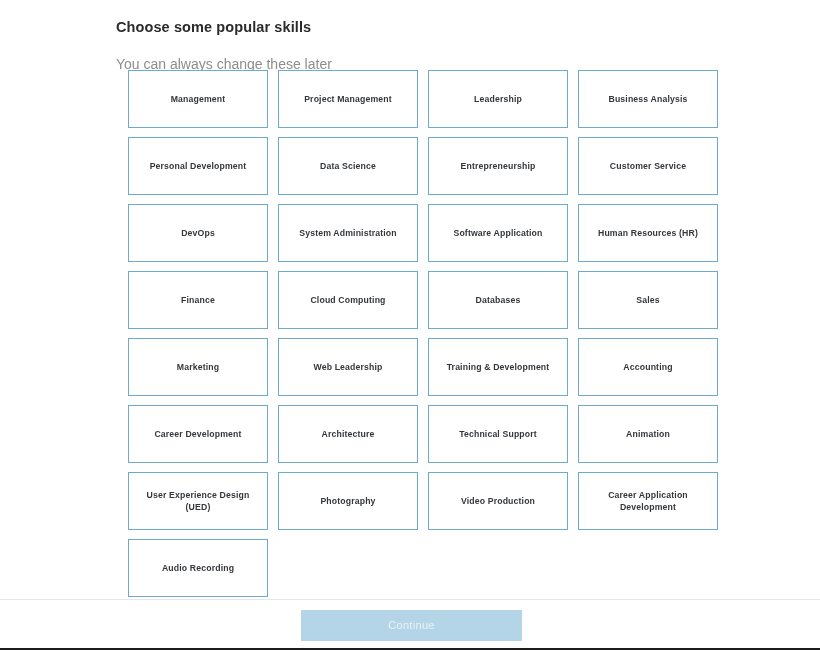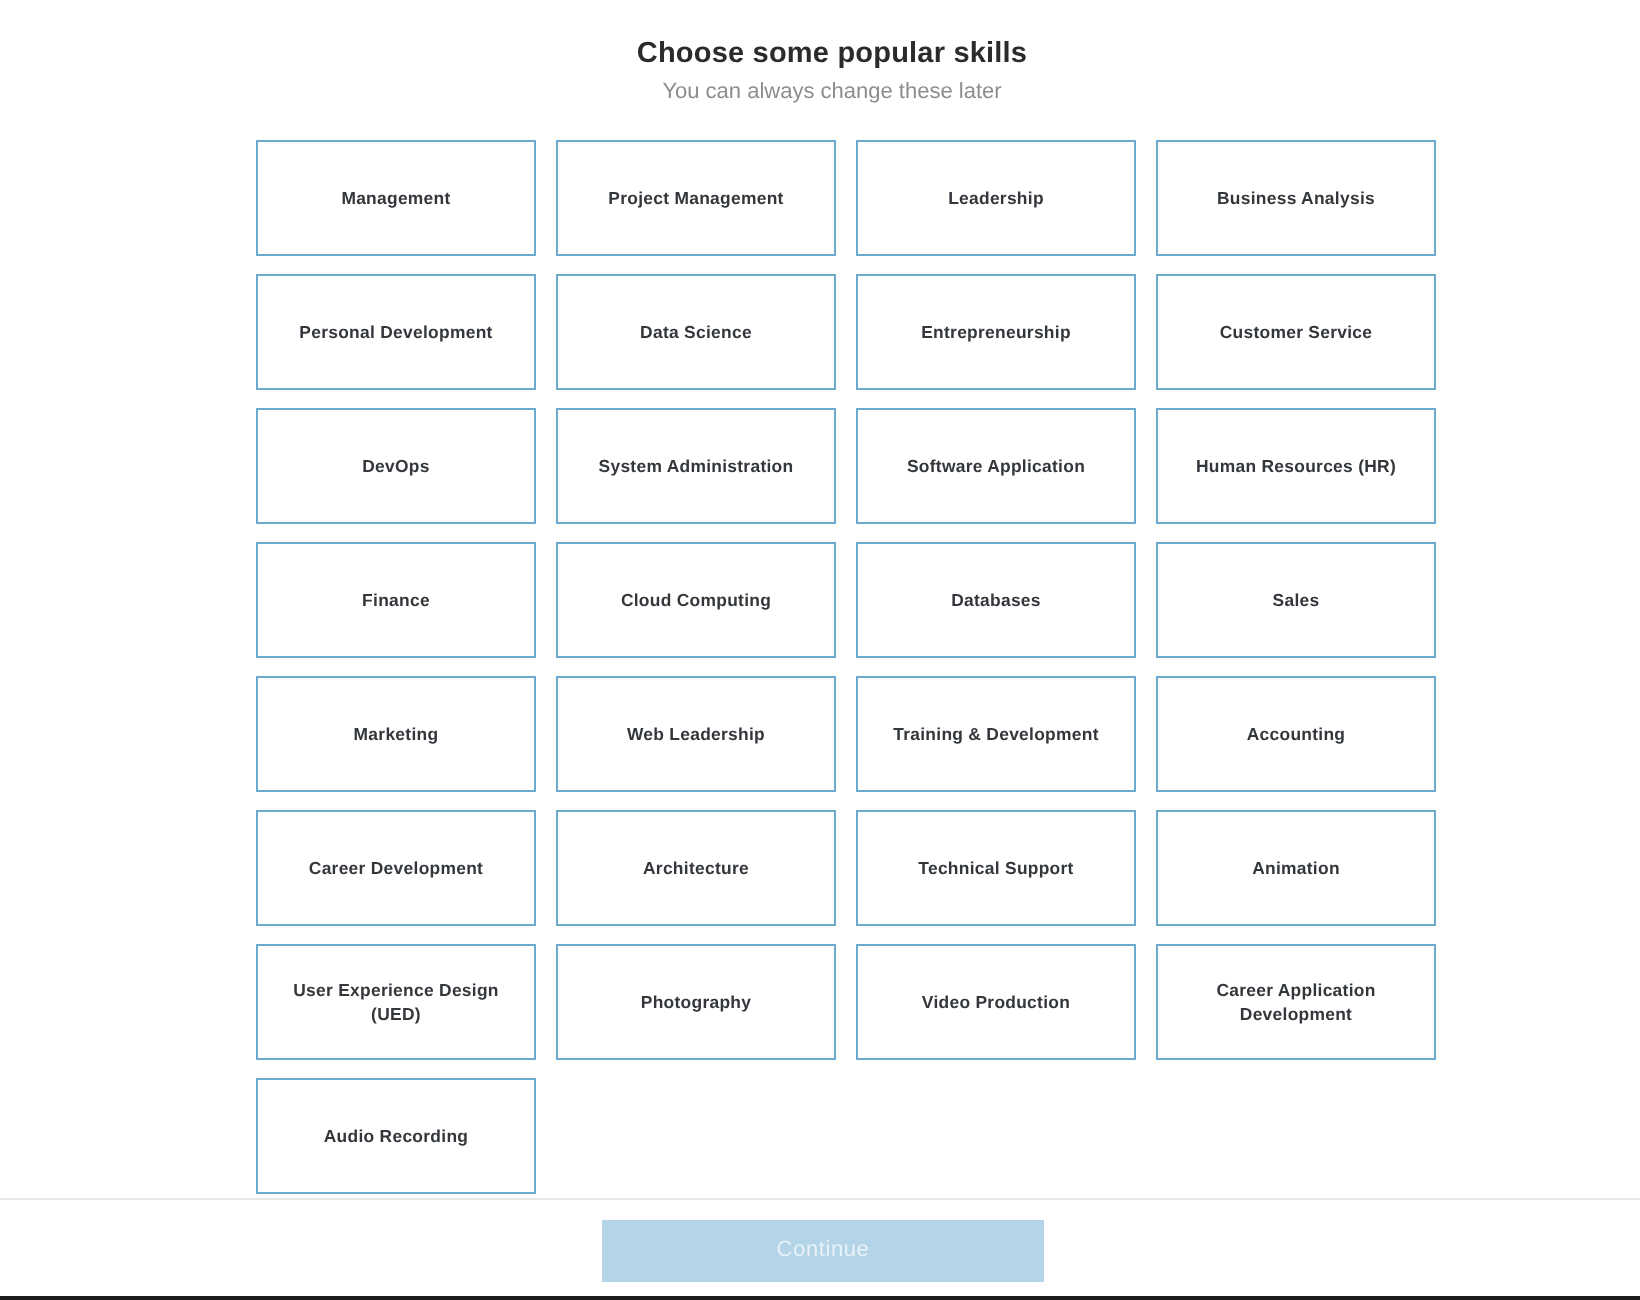--- a/index.html
+++ b/index.html
@@ -32,39 +32,38 @@
     height: 599px;
     background: #ffffff;
     overflow: hidden;
   }
 
   .header {
     position: absolute;
     left: 116px;
     top: 18px;
     width: 600px;
-    text-align: center;
   }
 
   .page-title {
     font-size: 14.5px;
     font-weight: bold;
     color: #2b2b2b;
     letter-spacing: 0.1px;
     line-height: 18px;
     margin: 0;
     white-space: nowrap;
   }
 
   .page-subtitle {
-    font-size: 11px;
+    font-size: 14px;
     font-weight: normal;
     color: #8d8d8d;
     line-height: 14px;
-    margin: 3px 0 0 0;
+    margin: 21px 0 0 0;
     white-space: nowrap;
   }
 
   
   .skills-grid {
     position: absolute;
     left: 116px;
     top: 70px;
     width: 590px;
     display: grid;

